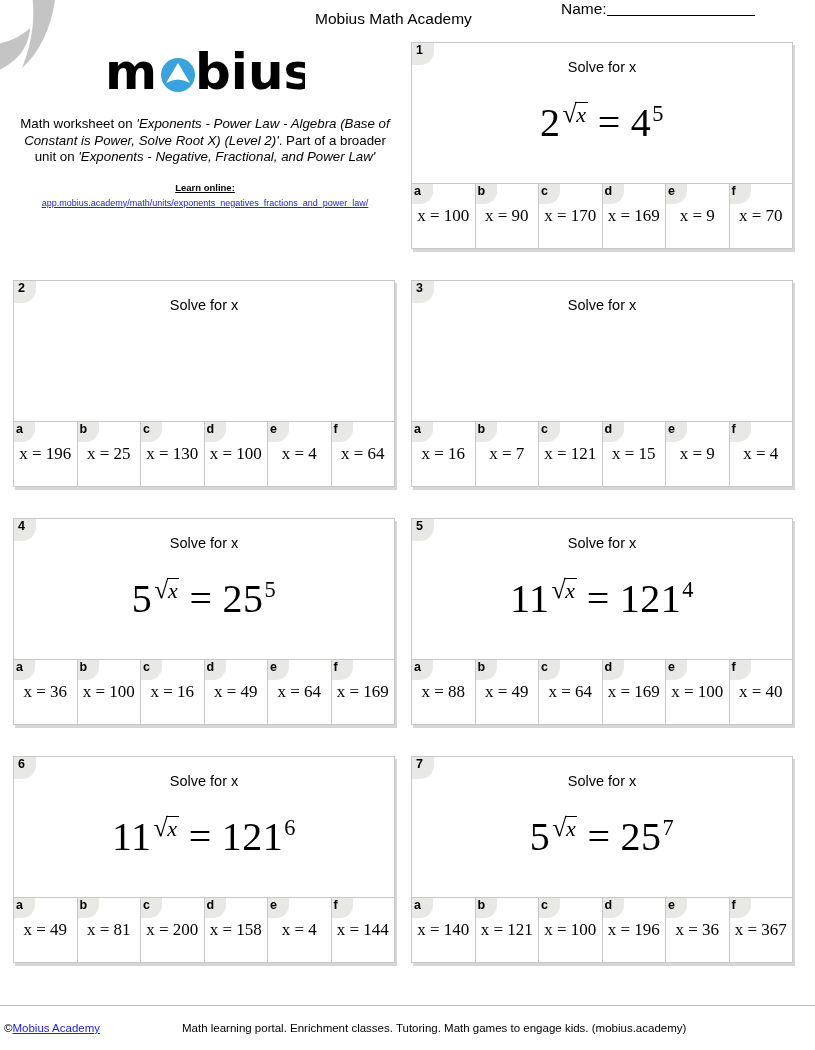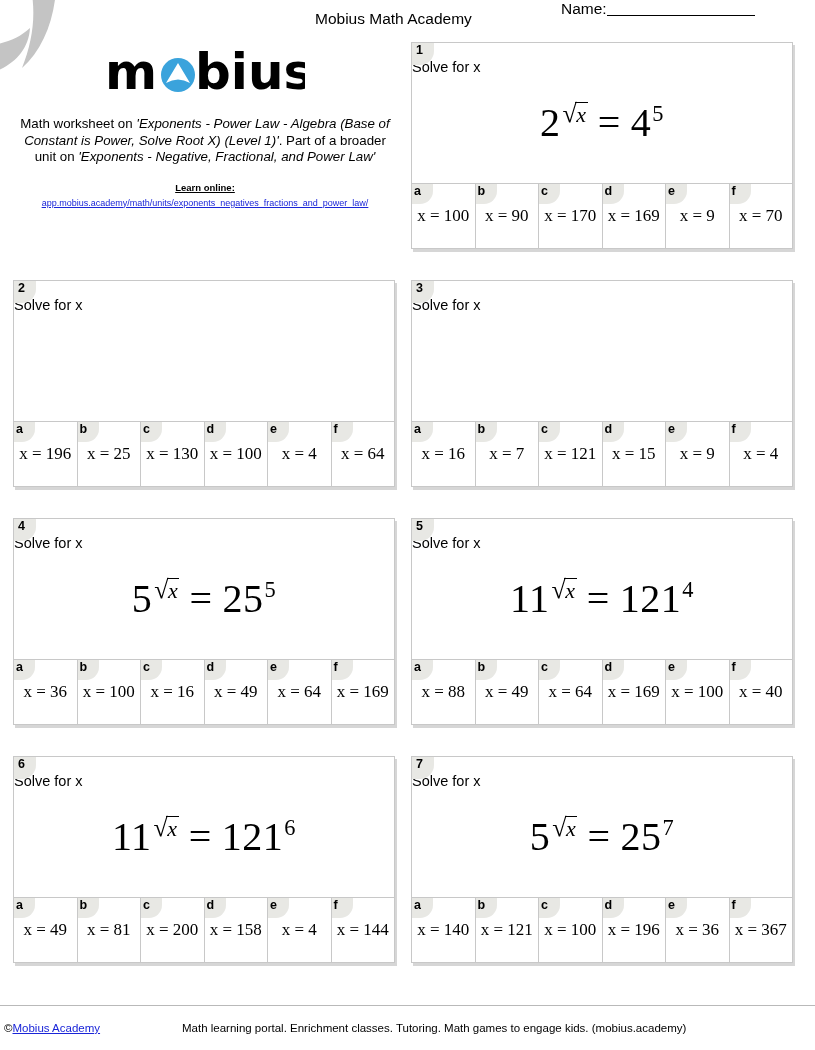--- a/index.html
+++ b/index.html
@@ -119,21 +119,21 @@
     padding: 0 4px;
     background: #e8e8e4;
     border-bottom-right-radius: 14px;
     font-size: 12.5px;
     font-weight: bold;
     line-height: 15px;
     text-align: left;
     box-sizing: border-box;
   }
   .q-prompt {
-    text-align: left;
+    text-align: center;
     font-size: 14.5px;
     padding-top: 16px;
   }
   .q-equation {
     text-align: center;
     margin-top: 24px;
     font-family: "Liberation Serif", serif;
     font-size: 40px;
     letter-spacing: 0.5px;
     white-space: nowrap;
@@ -250,21 +250,21 @@
 <div class="intro">
   <div class="logo-wrap">
     <svg class="logo" width="200" height="56" viewBox="0 0 200 56">
       <text x="0" y="44" font-family="DejaVu Sans, sans-serif" font-size="50" font-weight="bold" fill="#000000">m</text>
       <circle cx="73" cy="30" r="17" fill="#3aa3dc"></circle>
       <path d="M73 18 L85 38 Q73 31 61 38 Z" fill="#ffffff"></path>
       <text x="90" y="44" font-family="DejaVu Sans, sans-serif" font-size="50" font-weight="bold" fill="#000000">bius</text>
     </svg>
   </div>
   <div class="intro-desc">
-    <span class="plain">Math worksheet on </span><span>'Exponents - Power Law - Algebra (Base of Constant is Power, Solve Root X) (Level 1)'</span><span class="plain">. Part of a broader unit on </span><span>'Exponents - Negative, Fractional, and Power Law'</span>
+    <span class="plain">Math worksheet on </span><span>'Exponents - Power Law - Algebra (Base of Constant is Power, Solve Root X) (Level 2)'</span><span class="plain">. Part of a broader unit on </span><span>'Exponents - Negative, Fractional, and Power Law'</span>
   </div>
   <div class="learn-label">Learn online:</div>
   <a class="learn-link" href="#">app.mobius.academy/math/units/exponents_negatives_fractions_and_power_law/</a>
 </div>
 
 <div class="card" id="card-1" style="left:411px; top:42px;">
   <div class="card-q">
     <div class="q-badge">1</div>
     <div class="q-prompt">Solve for x</div>
     <div class="q-equation">

